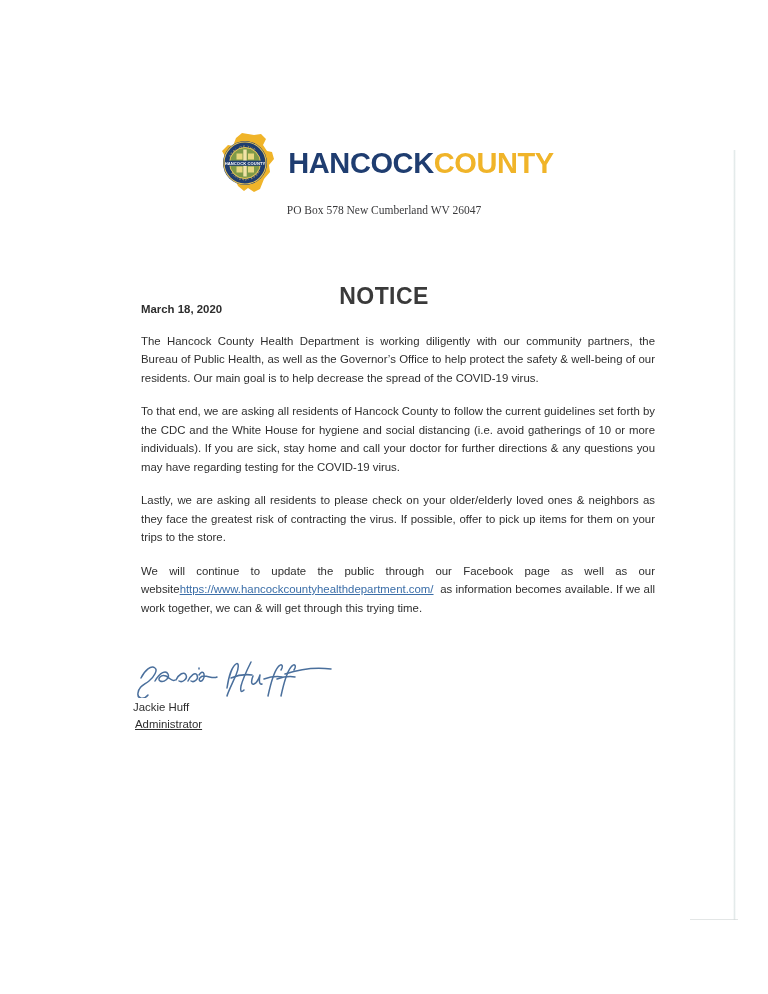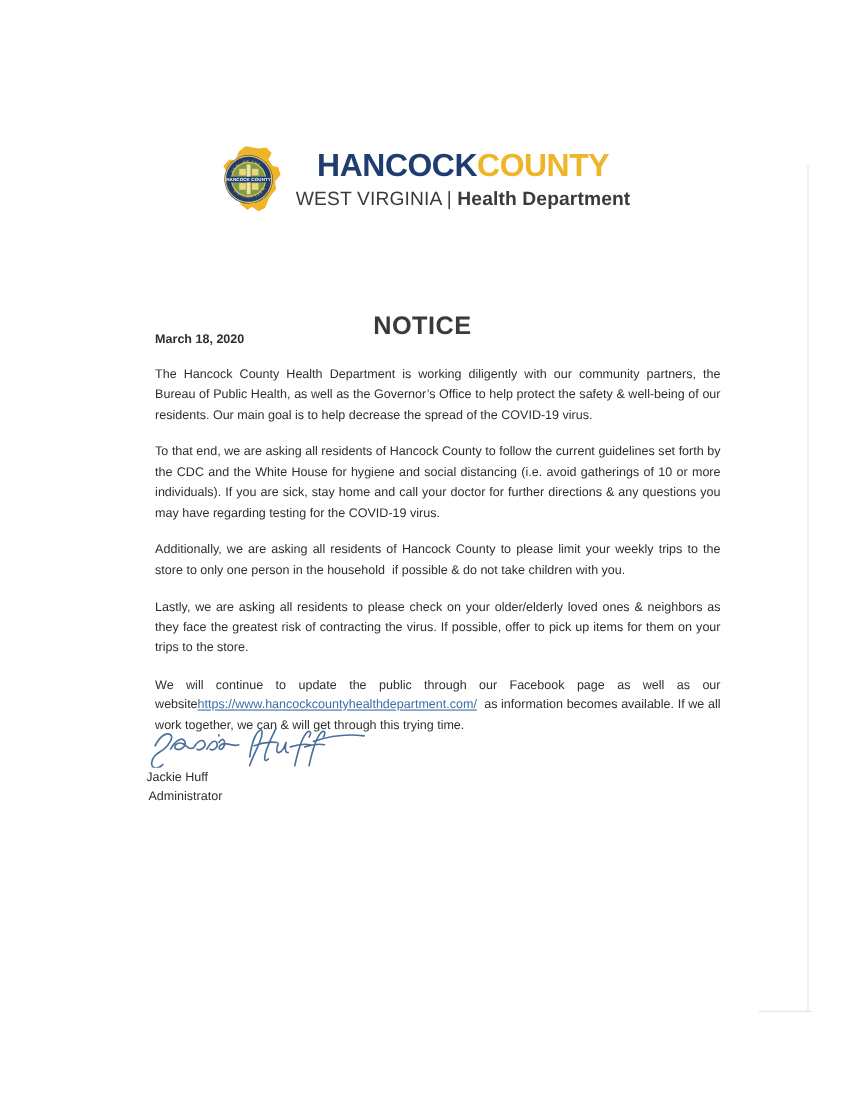--- a/index.html
+++ b/index.html
@@ -143,20 +143,21 @@
     font-size: 11.4px;
     color: #2e2e2e;
     margin-top: 1px;
     line-height: 1.45;
   }
   .sign-role {
     font-size: 11.4px;
     color: #2e2e2e;
     line-height: 1.45;
     padding-left: 2px;
+    text-decoration: underline;
   }
 </style>
 </head>
 <body>
 
 <div class="scan-edge-right"></div>
 <div class="scan-edge-bottom"></div>
 
 <header class="letterhead">
   <div class="logo-row">
@@ -195,40 +196,35 @@
             <textPath href="#arcBot" startOffset="16%">WEST VIRGINIA</textPath>
           </text>
         </g>
       </svg>
     </div>
 
     <div class="logo-words">
       <div class="logo-line1">
         <span class="hancock">HANCOCK</span><span class="county">COUNTY</span>
       </div>
-      <div class="logo-line2">
-        <span class="wv">WEST VIRGINIA</span>
-        <span class="bar">|</span>
-        <span class="hd">Health Department</span>
-      </div>
     </div>
   </div>
 
   <div class="contact">
+    <div>PO Box 578 New Cumberland WV 26047</div>
   </div>
 </header>
 
 <h1 class="notice-title">NOTICE</h1>
 
 <main class="body-block">
   <div class="doc-date">March 18, 2020</div>
 
   <p class="para">The Hancock County Health Department is working diligently with our community partners, the Bureau of Public Health, as well as the Governor’s Office to help protect the safety &amp; well-being of our residents. Our main goal is to help decrease the spread of the COVID-19 virus.</p>
   <p class="para">To that end, we are asking all residents of Hancock County to follow the current guidelines set forth by the CDC and the White House for hygiene and social distancing (i.e. avoid gatherings of 10 or more individuals). If you are sick, stay home and call your doctor for further directions &amp; any questions you may have regarding testing for the COVID-19 virus.</p>
-  <p class="para">Additionally, we are asking all residents of Hancock County to please limit your weekly trips to the store to only one person in the household  if possible &amp; do not take children with you.</p>
   <p class="para">Lastly, we are asking all residents to please check on your older/elderly loved ones &amp; neighbors as they face the greatest risk of contracting the virus. If possible, offer to pick up items for them on your trips to the store.</p>
 
   <p class="para"><span>We will continue to update the public through our Facebook page as well as our website</span><a class="link" href="#">https://www.hancockcountyhealthdepartment.com/</a><span>  as information becomes available. If we all work together, we can &amp; will get through this trying time.</span></p>
 </main>
 
 <section class="sign-block">
   <svg class="signature-svg" width="200" height="50" viewBox="0 0 200 50" aria-hidden="true">
     <g fill="none" stroke="#4a6f9c" stroke-width="1.5" stroke-linecap="round" stroke-linejoin="round">
 
       <path d="M6 30 C10 22 16 17 20 20 C23 22 19 29 14 33 C9 37 4 38 3 45 C2 51 9 52 13 47"></path>

